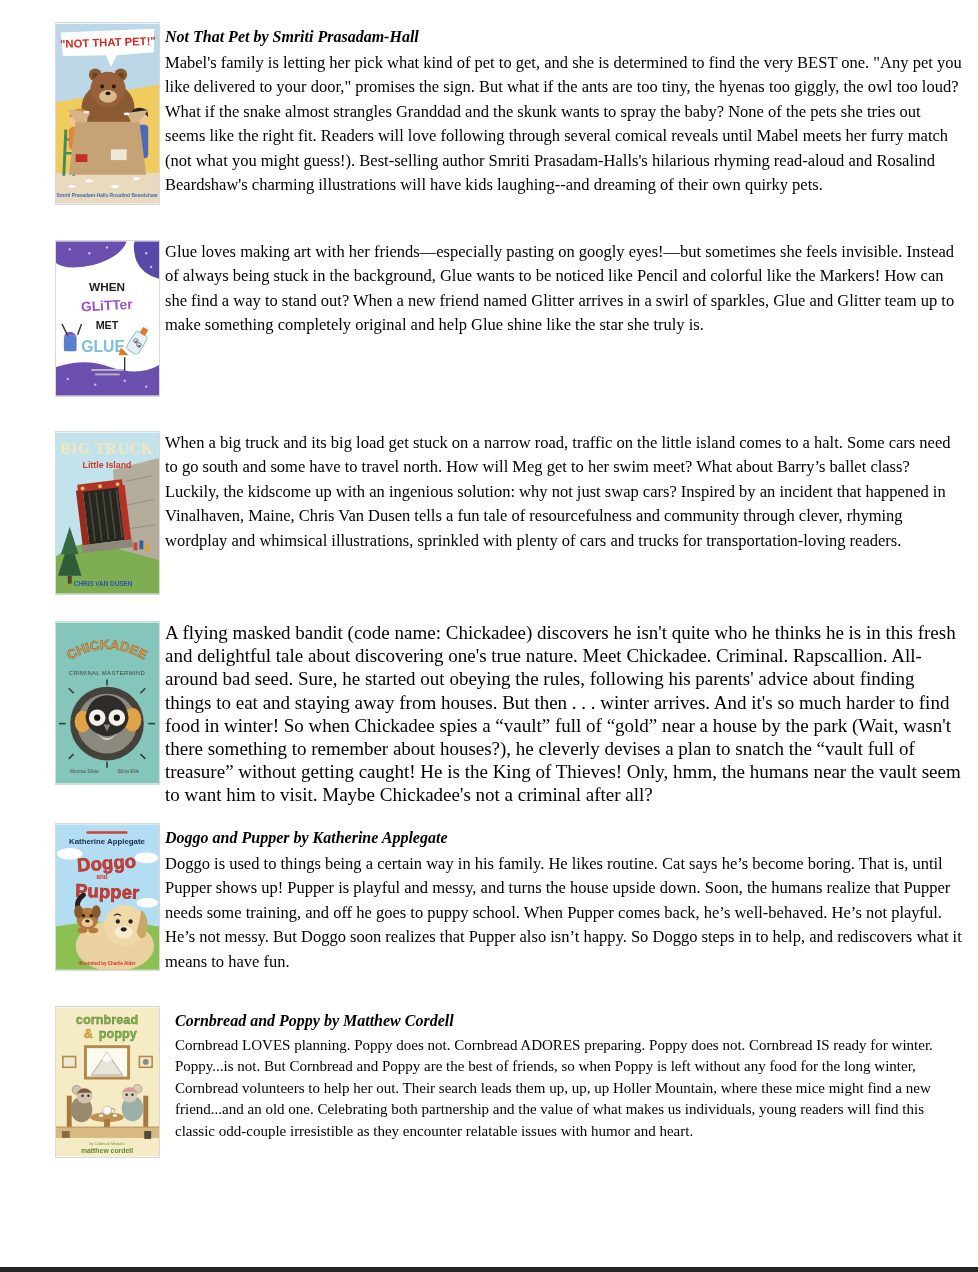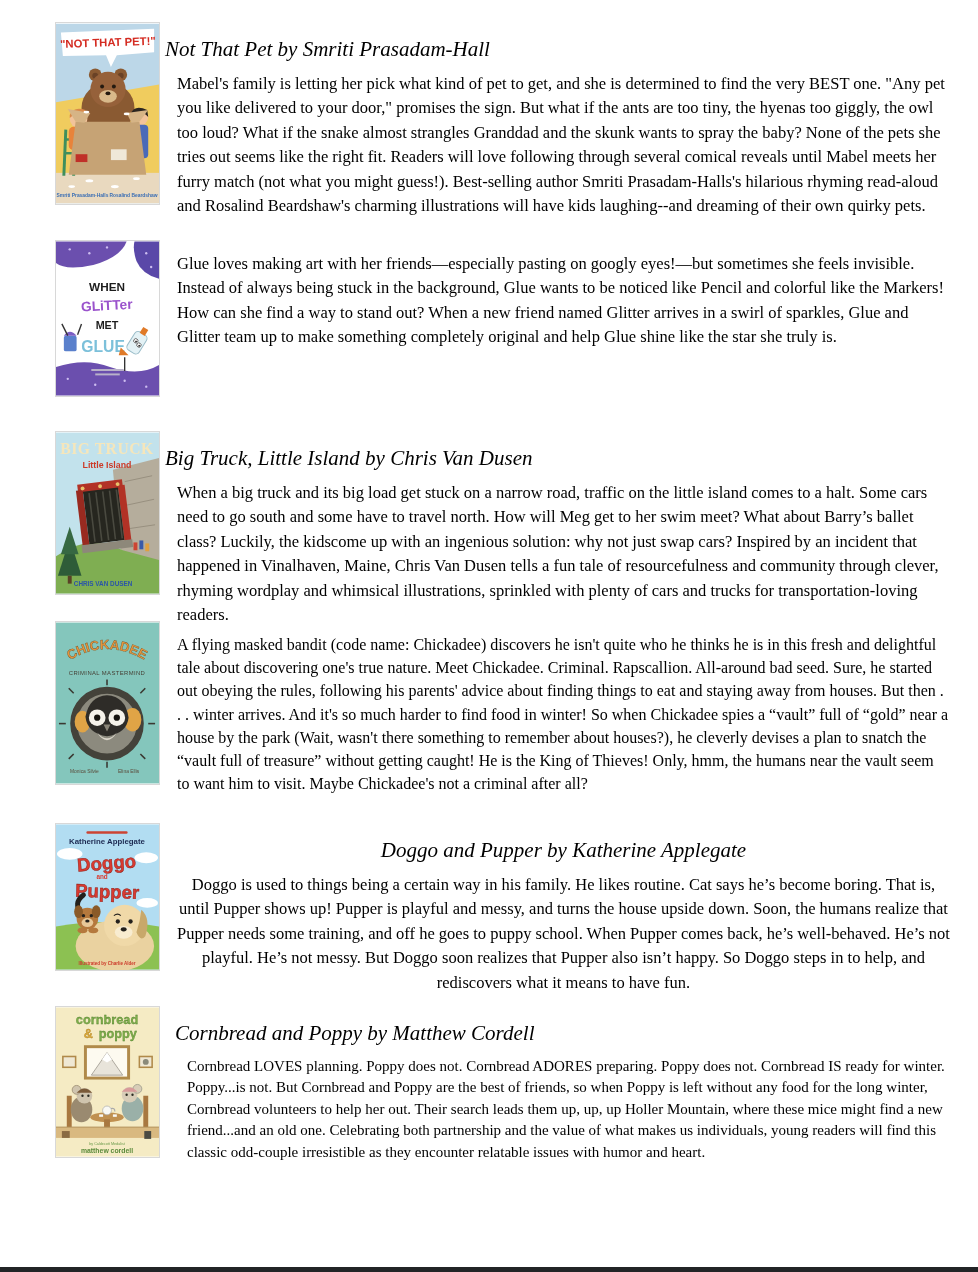--- a/index.html
+++ b/index.html
@@ -22,32 +22,32 @@
   .cover{
     flex:0 0 105px;
     margin-right:5px;
     border:1px solid #d8d8d8;
     box-sizing:border-box;
     background:#fff;
   }
   .cover svg{display:block;width:103px;}
   .entry-text{flex:1;min-width:0;}
   .book-heading{
-    font-weight:normal;
+    font-weight:bold;
     font-style:italic;
-    font-size:21px;
+    font-size:16px;
     line-height:22px;
-    margin:16px 0 3px 0;
+    margin:4px 0 3px 0;
   }
   .book-desc{
     font-size:16.5px;
     line-height:24.4px;
-    margin:12px;
-  }
-  .e4 .book-desc{font-size:16px;line-height:23.2px;}
+    margin:0;
+  }
+  .e4 .book-desc{font-size:19px;line-height:23.2px;}
   .e6 .book-desc{font-size:15px;line-height:21.4px;}
   .bottom-bar{
     position:absolute;
     left:0;bottom:0;
     width:978px;height:5px;
     background:#222426;
   }
   
   svg text, svg textPath{font-family:"Liberation Sans", sans-serif;}
   svg .serif{font-family:"Liberation Serif", serif;}
@@ -180,21 +180,20 @@
         <rect x="12" y="146" width="4" height="8" fill="#5a4226"></rect>
         <rect x="79" y="112" width="4" height="8" fill="#cc4433"></rect>
         <rect x="85" y="110" width="4" height="9" fill="#3a5aa8"></rect>
         <rect x="91" y="113" width="4" height="8" fill="#e0a040"></rect>
         <text x="52" y="22" class="serif" font-size="16" font-weight="bold" fill="#f5e6bb" text-anchor="middle" letter-spacing="0.5">BIG TRUCK</text>
         <text x="52" y="36" font-size="9" font-weight="bold" fill="#cc3a28" text-anchor="middle">Little Island</text>
         <text x="48" y="156" font-size="6.5" font-weight="bold" fill="#2a55a8" text-anchor="middle">CHRIS VAN DUSEN</text>
       </svg>
     </div>
     <div class="entry-text">
-      <p class="book-heading">Big Truck, Little Island by Chris Van Dusen</p>
       <p class="book-desc">When a big truck and its big load get stuck on a narrow road, traffic on the little island comes to a halt. Some cars need to go south and some have to travel north. How will Meg get to her swim meet? What about Barry’s ballet class? Luckily, the kidscome up with an ingenious solution: why not just swap cars? Inspired by an incident that happened in Vinalhaven, Maine, Chris Van Dusen tells a fun tale of resourcefulness and community through clever, rhyming wordplay and whimsical illustrations, sprinkled with plenty of cars and trucks for transportation-loving readers.</p>
     </div>
   </div>
 
   <div class="entry e4" style="top:621px;">
     <div class="cover">
       <svg viewBox="0 0 105 164" height="162">
         <rect width="105" height="164" fill="#84c6bc"></rect>
         <defs>
           <path id="arcC" d="M8,42 Q52,12 96,42" fill="none"></path>
@@ -225,21 +224,21 @@
         <path d="M42,112 Q52,124 62,112 Q58,119 52,120 Q46,119 42,112 Z" fill="#d9d4c8"></path>
         <text x="29" y="153" font-size="5" fill="#5a4a3a" text-anchor="middle">Monica Silvie</text>
         <text x="74" y="153" font-size="5" fill="#5a4a3a" text-anchor="middle">Elina Ellis</text>
       </svg>
     </div>
     <div class="entry-text">
       <p class="book-desc">A flying masked bandit (code name: Chickadee) discovers he isn't quite who he thinks he is in this fresh and delightful tale about discovering one's true nature. Meet Chickadee. Criminal. Rapscallion. All-around bad seed. Sure, he started out obeying the rules, following his parents' advice about finding things to eat and staying away from houses. But then . . . winter arrives. And it's so much harder to find food in winter! So when Chickadee spies a “vault” full of “gold” near a house by the park (Wait, wasn't there something to remember about houses?), he cleverly devises a plan to snatch the “vault full of treasure” without getting caught! He is the King of Thieves! Only, hmm, the humans near the vault seem to want him to visit. Maybe Chickadee's not a criminal after all?</p>
     </div>
   </div>
 
-  <div class="entry e5" style="top:823px;text-align:center;">
+  <div class="entry e5" style="top:823px;">
     <div class="cover">
       <svg viewBox="0 0 105 148" height="146">
         <rect width="105" height="148" fill="#b2ddf2"></rect>
         <ellipse cx="14" cy="30" rx="13" ry="6" fill="#ffffff"></ellipse>
         <ellipse cx="92" cy="34" rx="12" ry="5.5" fill="#ffffff"></ellipse>
         <ellipse cx="93" cy="80" rx="11" ry="5" fill="#ffffff"></ellipse>
         <rect x="31" y="7" width="42" height="2.4" rx="1.2" fill="#cc4433"></rect>
         <text x="52" y="20" font-size="8" font-weight="bold" fill="#1c2a52" text-anchor="middle">Katherine Applegate</text>
         <text x="52" y="46" font-size="19" font-weight="bold" fill="#d93a30" stroke="#8a1812" stroke-width="0.45" text-anchor="middle" transform="rotate(-4 52 46)">Doggo</text>
         <text x="47" y="56" font-size="6.5" font-weight="bold" fill="#d93a30" text-anchor="middle">and</text>

